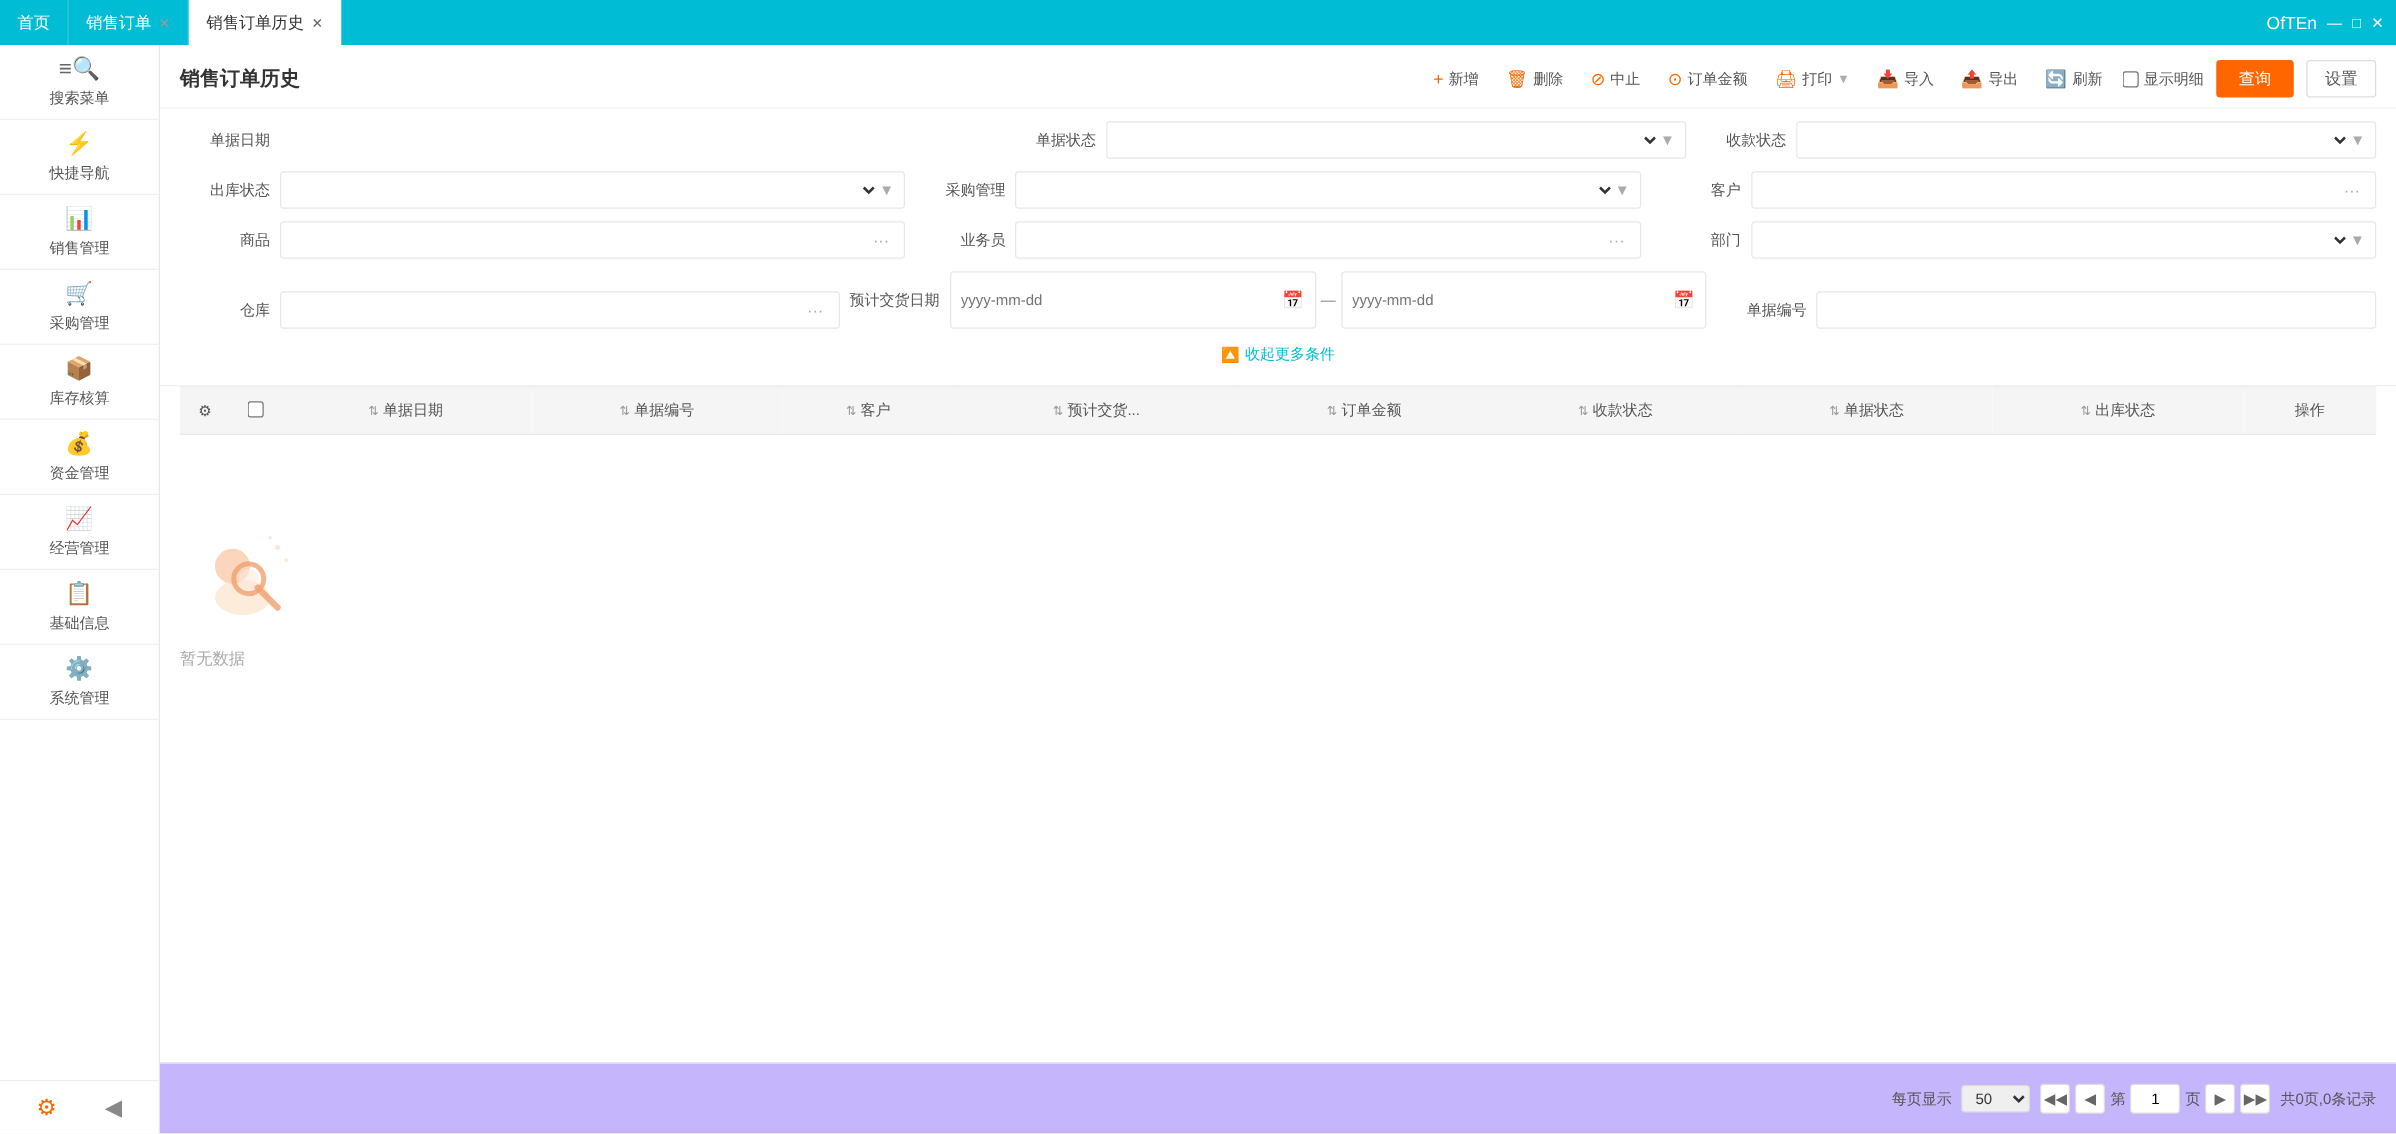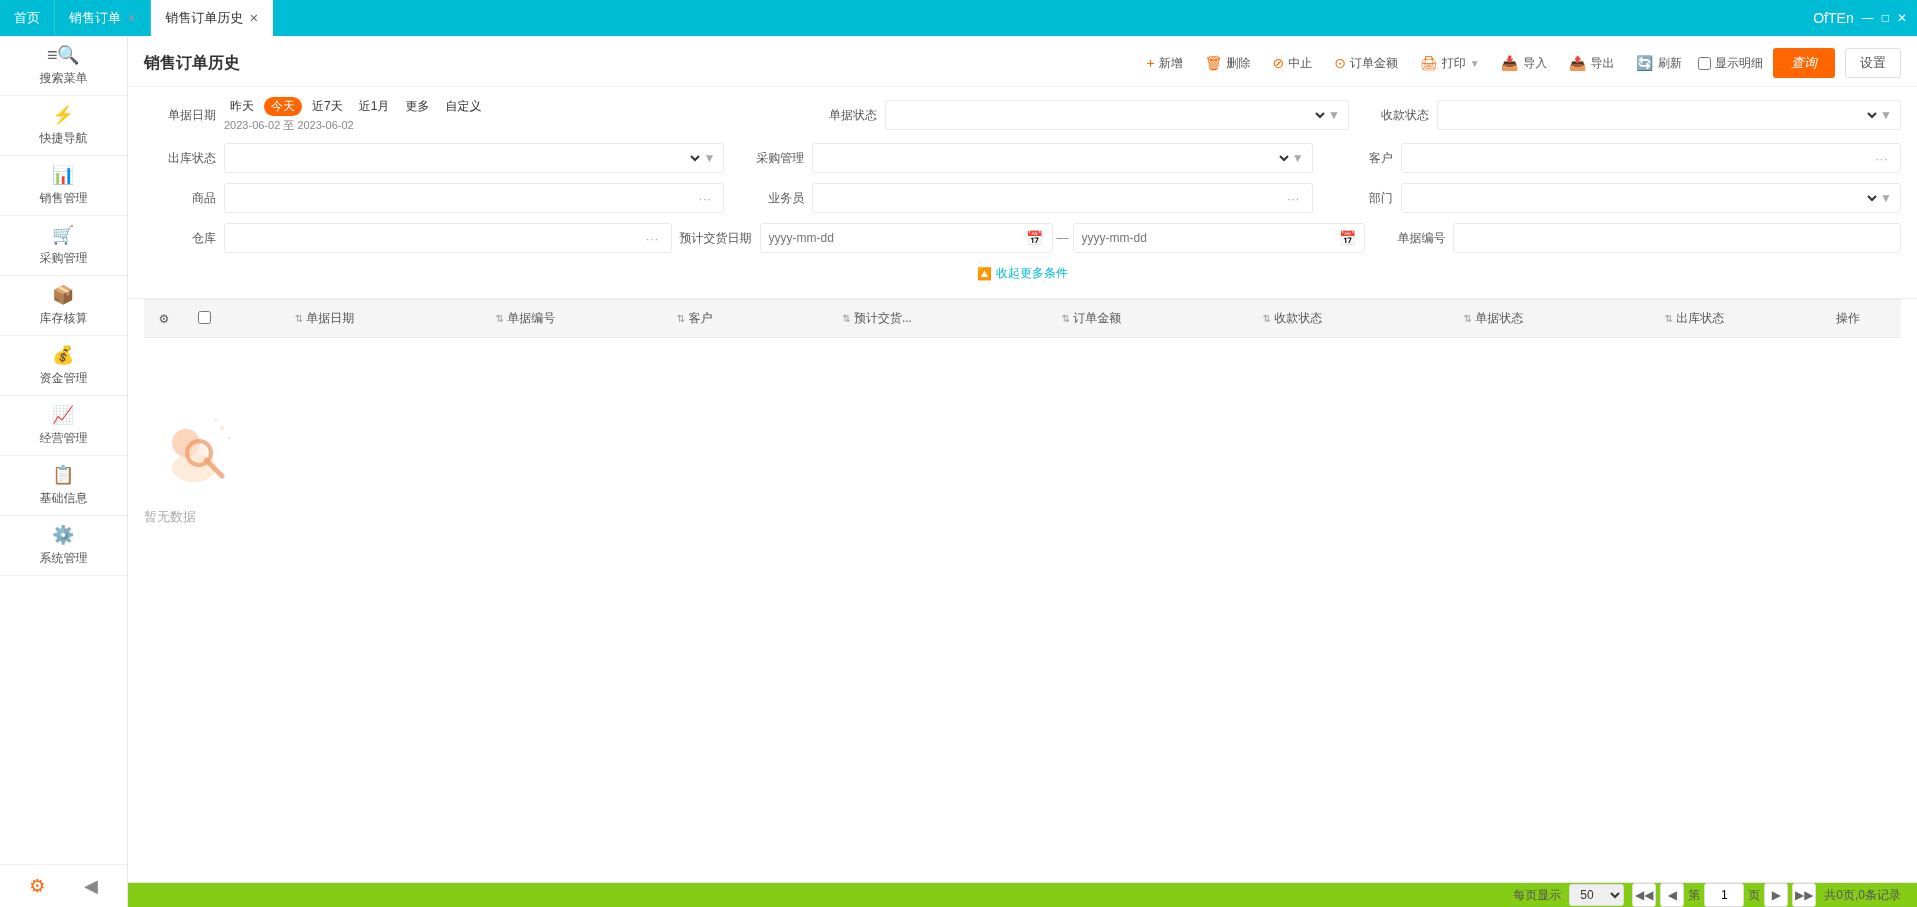--- a/index.html
+++ b/index.html
@@ -26,21 +26,21 @@
 
     
     .content { flex: 1; display: flex; flex-direction: column; overflow: hidden; background: #fff; }
 
     
     .page-header { padding: 12px 16px 8px 16px; display: flex; align-items: center; justify-content: space-between; border-bottom: 1px solid #f0f0f0; background: #fff; }
     .page-title { font-size: 16px; font-weight: bold; color: #333; }
     .toolbar { display: flex; align-items: center; gap: 10px; }
     .toolbar-btn { display: flex; align-items: center; gap: 4px; font-size: 12px; color: #555; cursor: pointer; padding: 4px 6px; border-radius: 3px; }
     .toolbar-btn .btn-icon { color: #ff6600; font-size: 14px; }
-    .btn-query { background: #ff6600; color: #fff; border: none; padding: 6px 18px; border-radius: 3px; cursor: pointer; font-size: 13px; font-style: italic; }
+    .btn-query { background: #ff6600; color: #fff; border: none; padding: 6px 18px; border-radius: 3px; cursor: pointer; font-size: 13px; }
     .btn-set { background: #fff; color: #555; border: 1px solid #ddd; padding: 5px 14px; border-radius: 3px; cursor: pointer; font-size: 13px; }
     .checkbox-display { display: flex; align-items: center; gap: 4px; font-size: 12px; color: #555; }
 
     
     .filter-area { padding: 10px 16px; background: #fff; border-bottom: 1px solid #f0f0f0; }
     .filter-label { width: 80px; text-align: right; color: #555; font-size: 12px; flex-shrink: 0; padding-right: 8px; }
     .filter-dots { color: #aaa; padding: 0 4px; cursor: pointer; }
     .date-badge { background: #ff6600; color: #fff; border-radius: 10px; padding: 1px 7px; font-size: 12px; cursor: pointer; }
     .date-option { color: #333; font-size: 12px; padding: 0 6px; cursor: pointer; }
     .date-range { font-size: 11px; color: #888; margin-top: 2px; }
@@ -54,35 +54,35 @@
     .data-table th .sort-icon { color: #999; font-size: 10px; }
     .data-table .settings-th { width: 40px; }
     .data-table .check-th { width: 40px; }
 
     
     .empty-state { display: flex; flex-direction: column; align-items: flex-start; justify-content: center; padding: 60px 0; }
     .empty-icon { width: 100px; height: 100px; position: relative; }
     .empty-text { color: #aaa; font-size: 13px; margin-top: 10px; }
 
     
-    .table-footer { border-top: 1px solid #e8e8e8; padding: 0 16px; display: flex; align-items: center; justify-content: flex-end; gap: 8px; background: #84cc16; flex-shrink: 0; }
+    .table-footer { border-top: 1px solid #e8e8e8; padding: 16px 16px; display: flex; align-items: center; justify-content: flex-end; gap: 8px; background: #c4b5fd; flex-shrink: 0; }
     .footer-text { font-size: 12px; color: #555; }
     .page-size-select { border: 1px solid #ddd; border-radius: 3px; padding: 2px 6px; font-size: 12px; color: #333; }
     .page-nav { display: flex; align-items: center; gap: 4px; }
     .page-nav-btn { width: 24px; height: 24px; display: flex; align-items: center; justify-content: center; border: 1px solid #ddd; border-radius: 3px; cursor: pointer; color: #666; font-size: 12px; background: #fff; }
     .page-num-input { width: 40px; height: 24px; border: 1px solid #ddd; border-radius: 3px; text-align: center; font-size: 12px; }
 
     .filter-row-3col { display: flex; width: 100%; gap: 0; }
     .filter-col-item { flex: 1; display: flex; align-items: center; padding: 0 8px 0 0; min-width: 0; }
     .filter-col-item:last-child { padding-right: 0; }
 
     .inline-select-wrapper { display: flex; flex: 1; align-items: center; border: 1px solid #e8e8e8; border-radius: 3px; height: 30px; padding: 0 8px; background: #fff; }
     .inline-select-wrapper select { border: none; outline: none; background: transparent; font-size: 12px; color: #333; flex: 1; cursor: pointer; }
 
-    .date-input-wrapper { display: flex; align-items: center; border: 1px solid #e8e8e8; border-radius: 3px; height: 30px; padding: 0 8px; background: #fff; gap: 4px; flex: 1; }
+    .date-input-wrapper { display: flex; align-items: center; border: 1px solid #e8e8e8; border-radius: 3px; height: 46px; padding: 0 8px; background: #fff; gap: 4px; flex: 1; }
     .date-input-wrapper input { border: none; outline: none; background: transparent; font-size: 12px; color: #aaa; flex: 1; min-width: 0; }
     .date-input-wrapper .cal-icon { color: #aaa; font-size: 14px; cursor: pointer; }
 
     .dots-input-wrapper { display: flex; align-items: center; border: 1px solid #e8e8e8; border-radius: 3px; height: 30px; padding: 0 8px; background: #fff; gap: 4px; flex: 1; }
     .dots-input-wrapper input { border: none; outline: none; background: transparent; font-size: 12px; color: #333; flex: 1; min-width: 0; }
   </style>
 </head>
 <body>
 
 <div class="top-bar">
@@ -195,31 +195,20 @@
         <button class="btn-query">查询</button>
         <button class="btn-set">设置</button>
       </div>
     </div>
 
     <div class="filter-area">
 
       <div class="filter-row-3col" style="margin-bottom: 10px;">
         <div class="filter-col-item" style="flex: 1.2;">
           <span class="filter-label">单据日期</span>
-          <div style="display:flex; flex-direction:column;">
-            <div style="display:flex; align-items:center; gap:4px;">
-              <span class="date-option">昨天</span>
-              <span class="date-badge">今天</span>
-              <span class="date-option">近7天</span>
-              <span class="date-option">近1月</span>
-              <span class="date-option">更多</span>
-              <span class="date-option">自定义</span>
-            </div>
-            <div class="date-range">2023-06-02 至 2023-06-02</div>
-          </div>
         </div>
         <div class="filter-col-item">
           <span class="filter-label">单据状态</span>
           <div class="inline-select-wrapper" style="flex:1;">
             <select style="flex:1; width:100%;">
               <option></option>
             </select>
             <span style="color:#aaa; font-size:12px;">▼</span>
           </div>
         </div>

